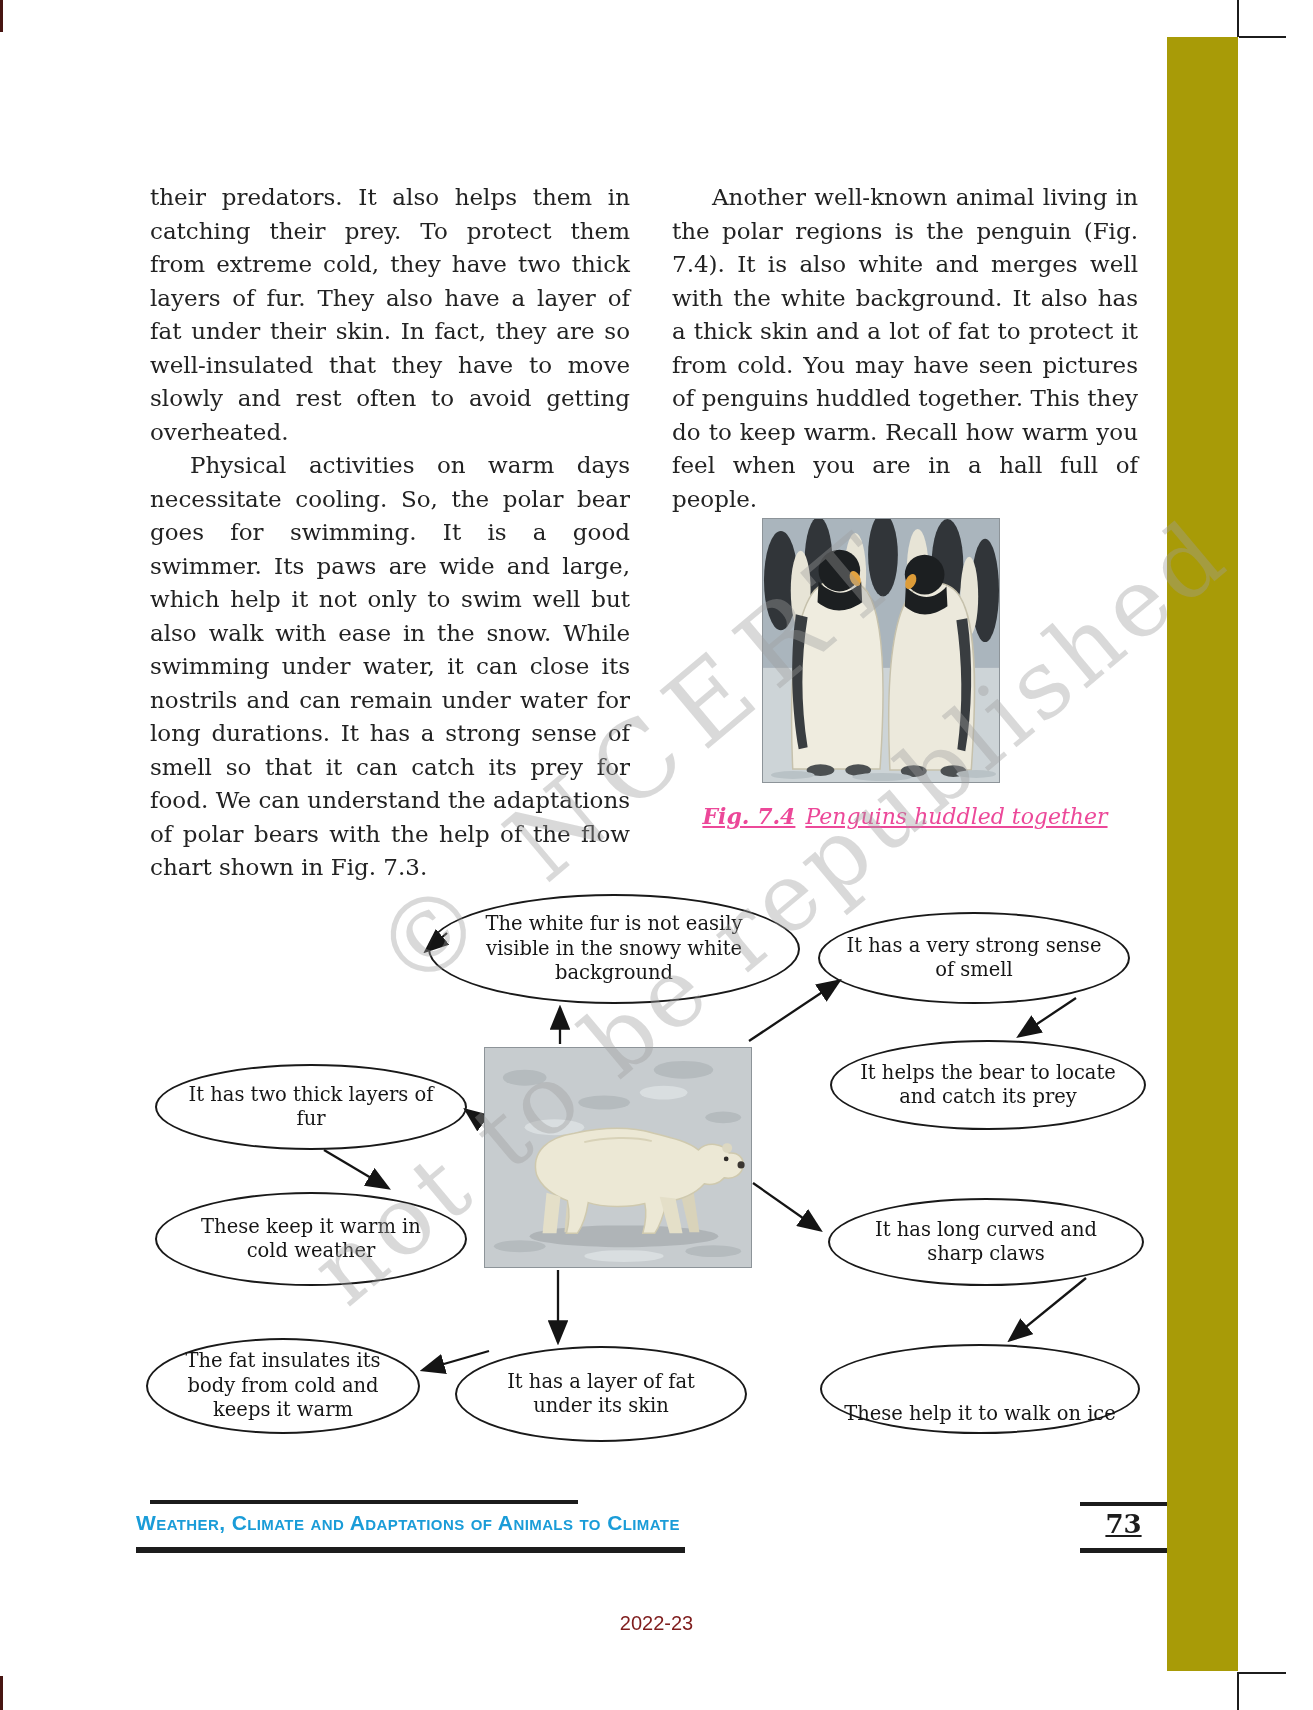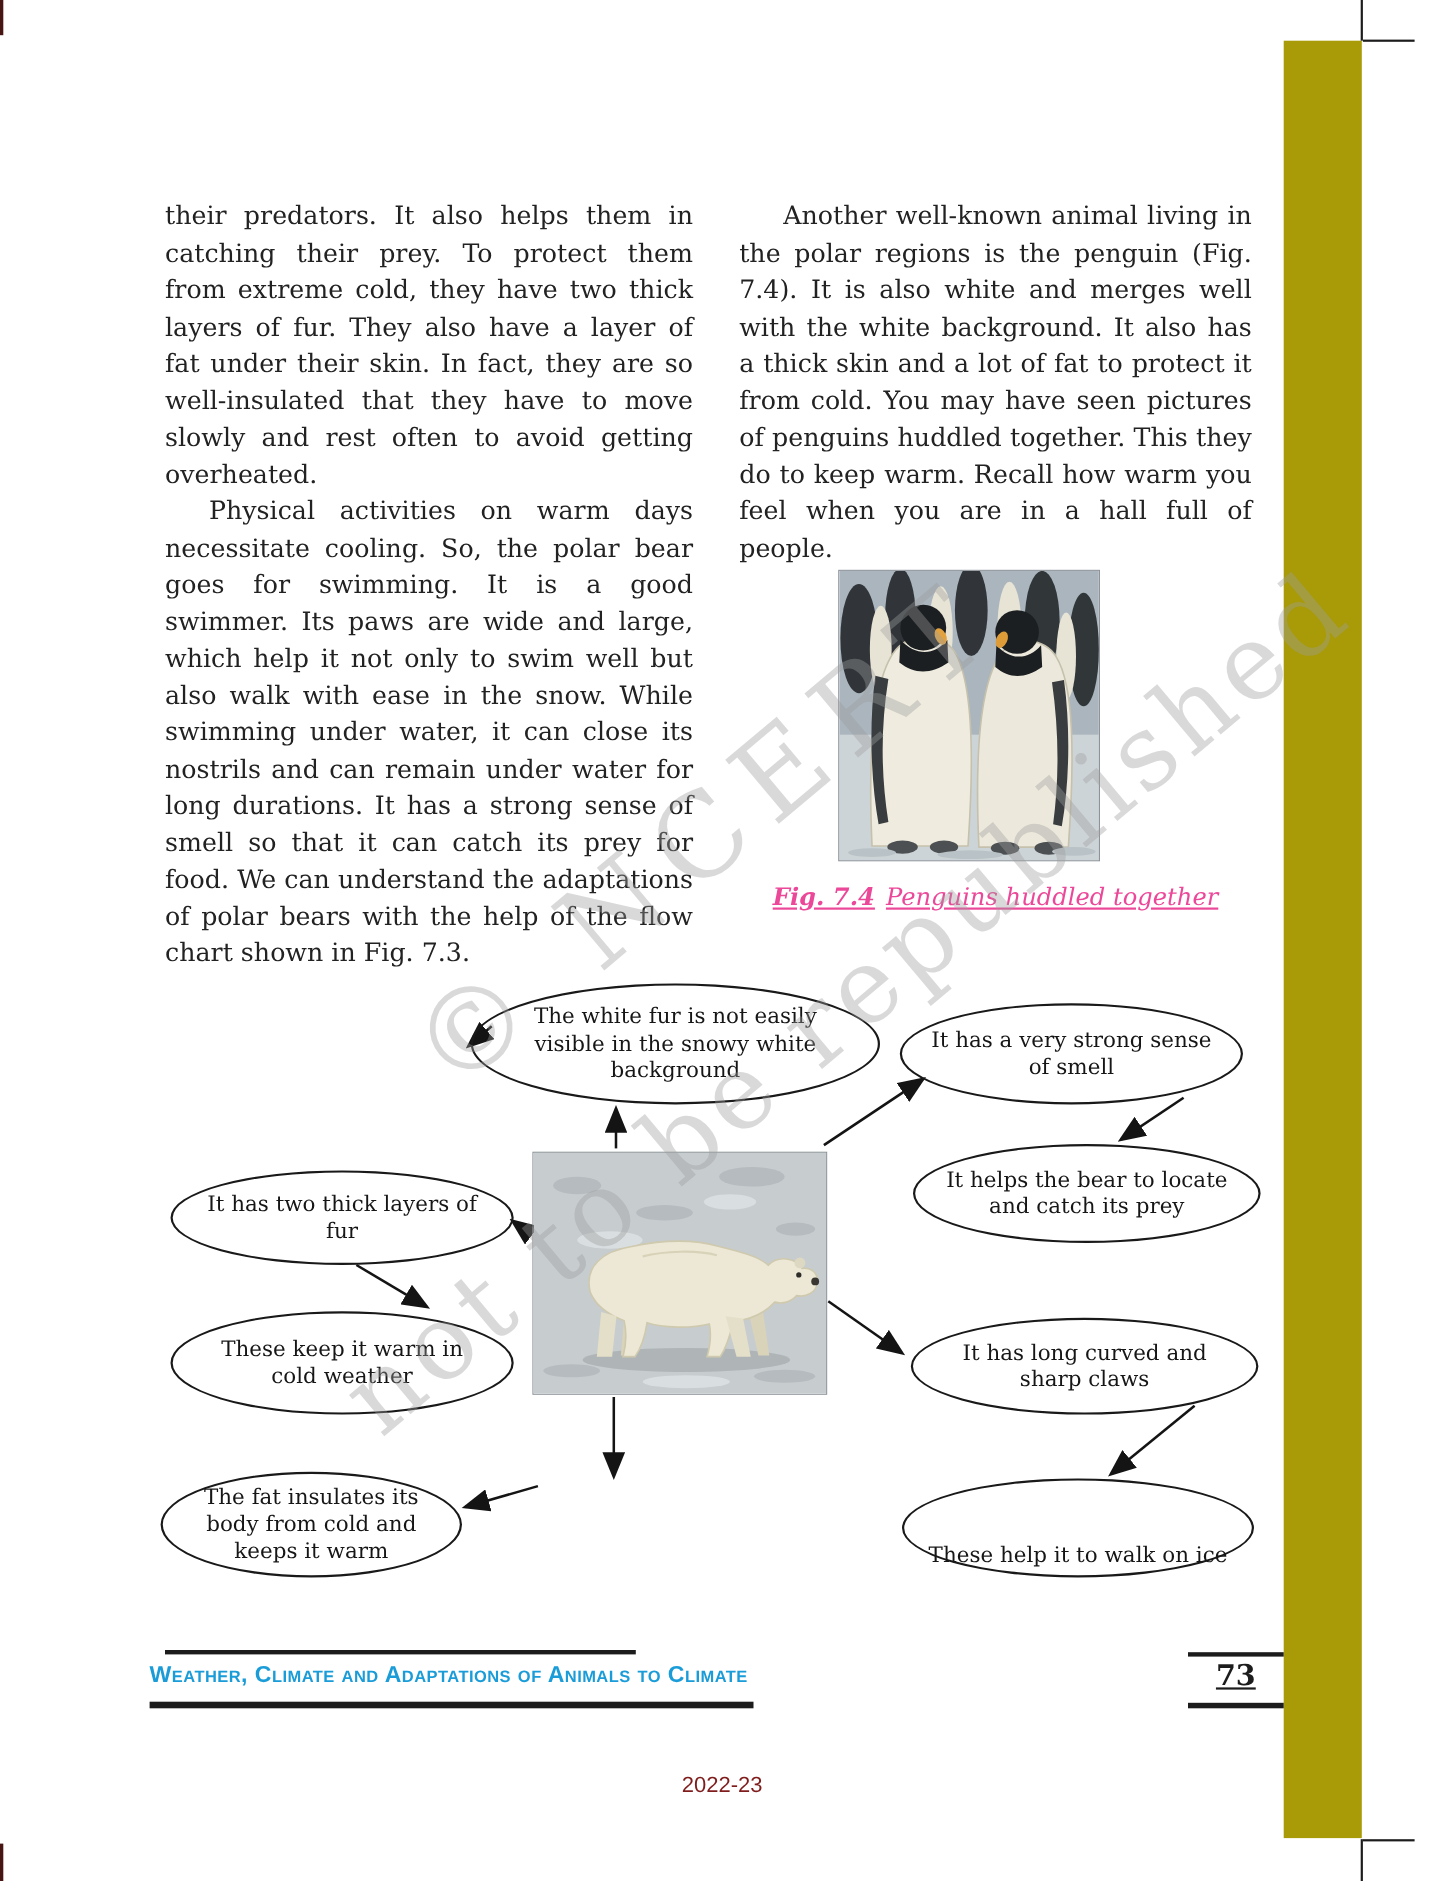--- a/index.html
+++ b/index.html
@@ -217,20 +217,23 @@
     </div>
   <div class="ellipse-node n-claws">
       <span>It has long curved and sharp claws</span>
     </div>
   <div class="ellipse-node n-walkice">
       <span>These help it to walk on ice</span>
     </div>
   <div class="ellipse-node n-fatins">
       <span>The fat insulates its body from cold and keeps it warm</span>
     </div>
+  <div class="ellipse-node n-fatlayer">
+      <span>It has a layer of fat under its skin</span>
+    </div>
 
 
   <div class="rule rule-top"></div>
   <div class="rule rule-bottom"></div>
   <div class="footer-title">Weather, Climate and Adaptations of Animals to Climate</div>
   <div class="rule rule-pn-top"></div>
   <div class="page-number">73</div>
   <div class="rule rule-pn-bottom"></div>
   <div class="year-label">2022-23</div>
 

